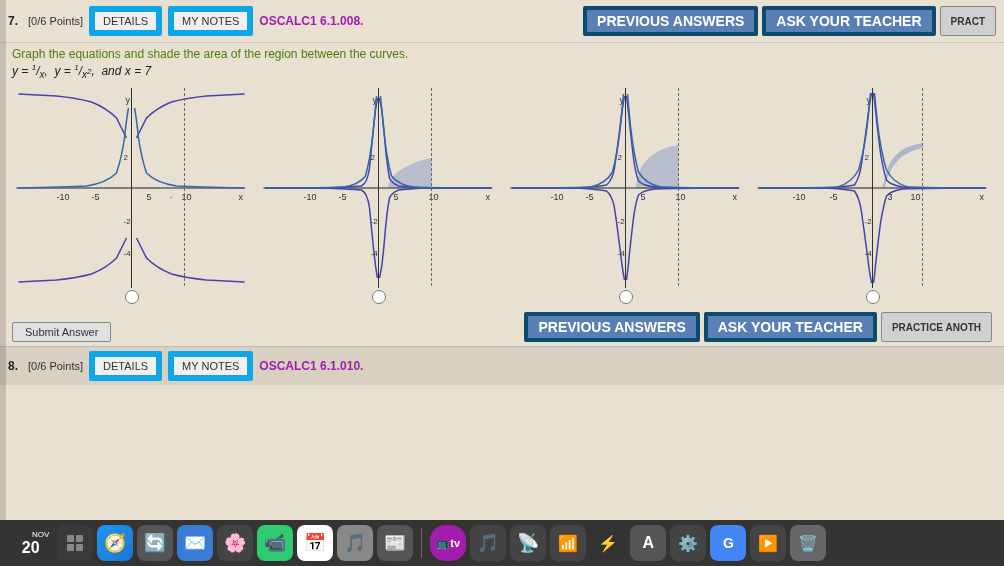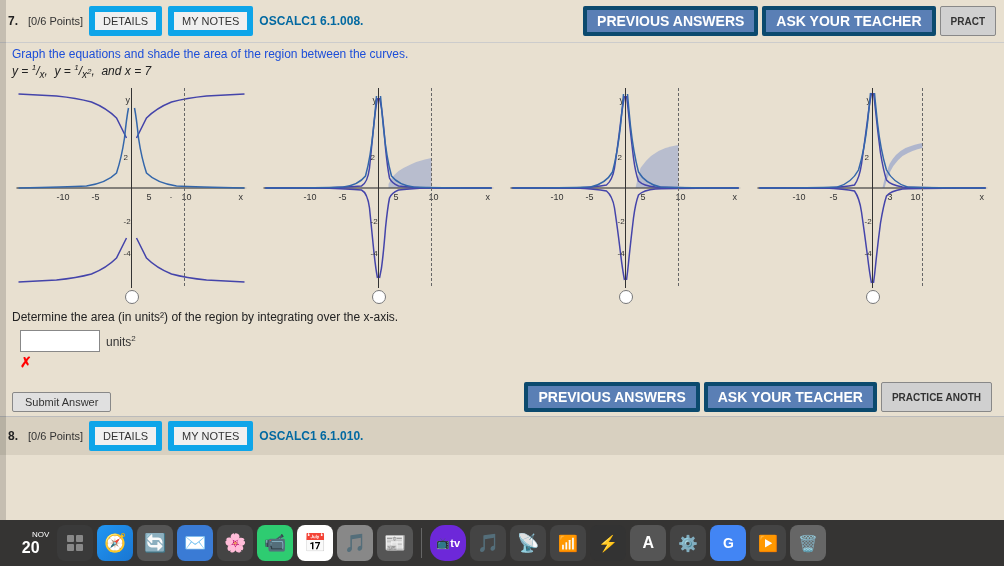--- a/index.html
+++ b/index.html
@@ -44,21 +44,21 @@
       background: #f0f0f0;
       padding: 3px 8px;
       font-size: 11px;
       cursor: pointer;
       border-radius: 2px;
       color: #333;
     }
 
     .problem-code {
       font-size: 12px;
-      color: #0369a1;
+      color: #a21caf;
       font-weight: bold;
     }
 
     .top-right-buttons {
       margin-left: auto;
       display: flex;
       gap: 4px;
     }
 
     .btn-blue {
@@ -84,21 +84,21 @@
       font-weight: bold;
     }
 
     
     .problem-body {
       padding: 4px 12px 0 12px;
     }
 
     .problem-instructions {
       font-size: 12px;
-      color: #1d4ed8;
+      color: #4d7c0f;
       margin-bottom: 2px;
     }
 
     .equation-line {
       font-size: 12px;
       color: #222;
       margin-bottom: 8px;
       font-style: italic;
     }
 
@@ -490,28 +490,20 @@
       <input type="radio" name="graph-choice" class="radio-input" style="">
     </div>
     <div class="radio-item">
       <input type="radio" name="graph-choice" class="radio-input" style="">
     </div>
     <div class="radio-item">
       <input type="radio" name="graph-choice" class="radio-input" style="">
     </div>
   </div>
 
-  <div class="area-section">
-    <p class="area-instructions">Determine the area (in units²) of the region by integrating over the x-axis.</p>
-    <div class="answer-row">
-      <input type="text" class="answer-input" value="" style="">
-      <span class="units-label">units<sup>2</sup></span>
-    </div>
-    <span class="x-mark">✗</span>
-  </div>
 
 
   <div class="bottom-action-bar">
     <button class="submit-btn">Submit Answer</button>
     <div class="bottom-right-btns">
       <button class="btn-blue">PREVIOUS ANSWERS</button>
       <button class="btn-blue">ASK YOUR TEACHER</button>
       <button class="btn-gray-outline">PRACTICE ANOTH</button>
     </div>
   </div>
@@ -560,21 +552,21 @@
   </div>
   <div class="taskbar-icon" style="background:#888;border-radius:8px;">
     <span style="font-size:18px;">🎵</span>
   </div>
   <div class="taskbar-icon" style="background:#555;border-radius:8px;">
     <span style="font-size:18px;">📰</span>
   </div>
 
   <div class="taskbar-divider"></div>
 
-  <div class="taskbar-icon" style="background:#6d28d9;border-radius:15px;">
+  <div class="taskbar-icon" style="background:#a21caf;border-radius:15px;">
     <span style="color:white;font-size:11px;font-weight:bold;">📺tv</span>
   </div>
   <div class="taskbar-icon" style="background:#444;border-radius:8px;">
     <span style="font-size:18px;">🎵</span>
   </div>
   <div class="taskbar-icon" style="background:#444;border-radius:8px;">
     <span style="font-size:18px;">📡</span>
   </div>
   <div class="taskbar-icon" style="background:#444;border-radius:8px;">
     <span style="color:white;font-size:16px;">📶</span>

